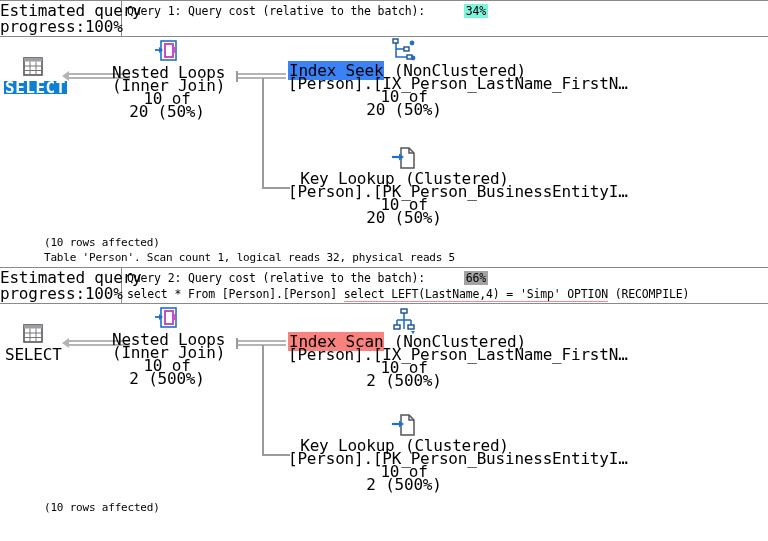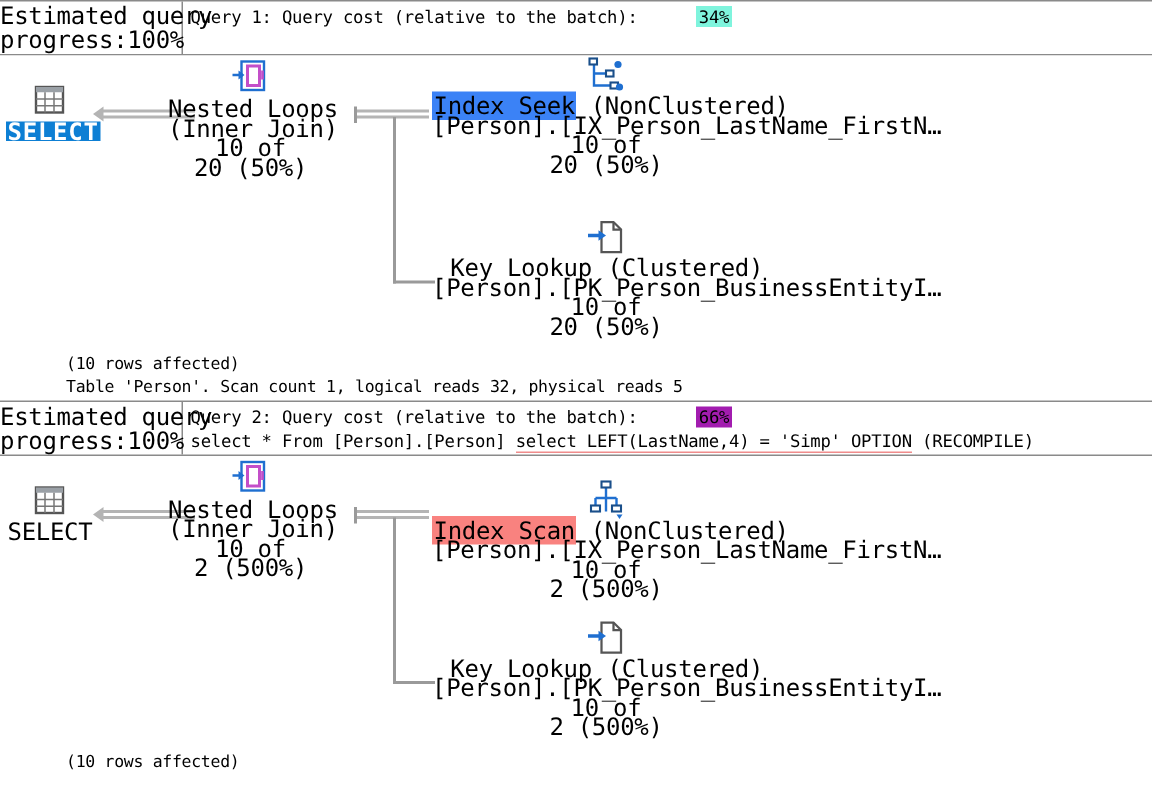--- a/index.html
+++ b/index.html
@@ -39,21 +39,21 @@
     flex:1;
     padding-left:5px;
     padding-top:2px;
     line-height:16px;
     font-size:11.5px;
     white-space:nowrap;
     letter-spacing:-0.15px;
   }
   .cost-hl{padding:0 2px;margin-left:32px;}
   .cost-cyan{background:#7ff4dd;}
-  .cost-pink{background:#a21caf;}
+  .cost-pink{background:#a3a3a3;}
   .sql-line .ul-cyan{border-bottom:1.5px solid #35b9a5;}
   .sql-line .ul-pink{border-bottom:1.5px solid #f08c8c;}
 
   
   .canvas{position:relative;height:192px;width:768px;background:#fff;}
   .canvas.q2{height:190px;}
 
   .node{position:absolute;text-align:center;}
   .node .ico{height:26px;margin-bottom:1px;}
   .node .lbl{
@@ -244,21 +244,21 @@
     </div>
 
     <div class="arrow-thick" style="left:238px;top:36px;width:48px;height:6px;">
       <div class="bar" style="top:0;"></div>
       <div class="bar" style="top:4px;"></div>
     </div>
     <div class="line" style="left:236px;top:34px;width:2px;height:11px;"></div>
     <div class="line" style="left:262px;top:41px;width:2px;height:111px;"></div>
     <div class="line" style="left:262px;top:150px;width:28px;height:2px;"></div>
 
-    <div class="node" style="left:288px;top:16px;width:232px;">
+    <div class="node" style="left:288px;top:4px;width:232px;">
       <div class="ico">
         <svg width="28" height="27" viewBox="0 0 28 27">
           <path d="M14 3 v18" stroke="#1f6fd0" stroke-width="1.6"></path>
           <path d="M7 12 h14" stroke="#1f6fd0" stroke-width="1.6"></path>
           <path d="M7 12 v6" stroke="#1f6fd0" stroke-width="1.6"></path>
           <path d="M21 12 v6" stroke="#1f6fd0" stroke-width="1.6"></path>
           <rect x="11" y="1" width="6" height="4" fill="#fff" stroke="#1a4f8a" stroke-width="1.4"></rect>
           <rect x="4" y="17" width="6" height="4" fill="#fff" stroke="#1a4f8a" stroke-width="1.4"></rect>
           <rect x="18" y="17" width="6" height="4" fill="#fff" stroke="#1a4f8a" stroke-width="1.4"></rect>
           <path d="M21 23 l4 0 l-2 3 z" fill="#1f6fd0"></path>

